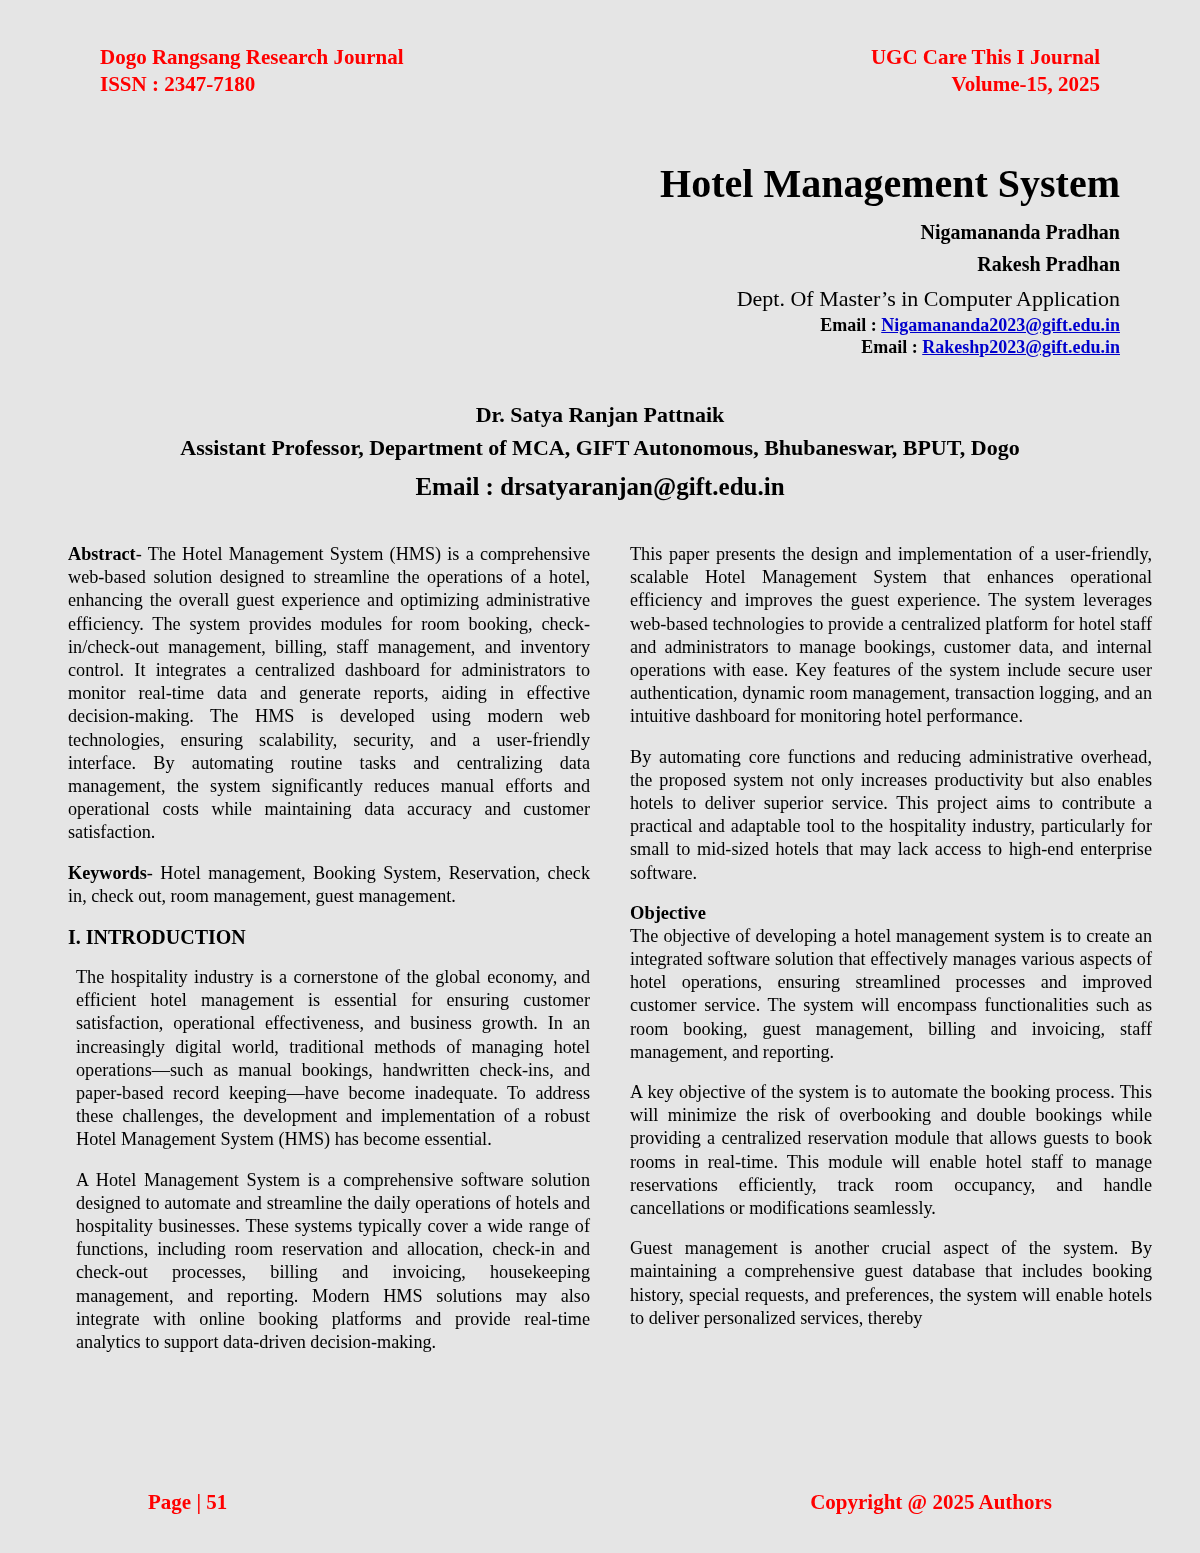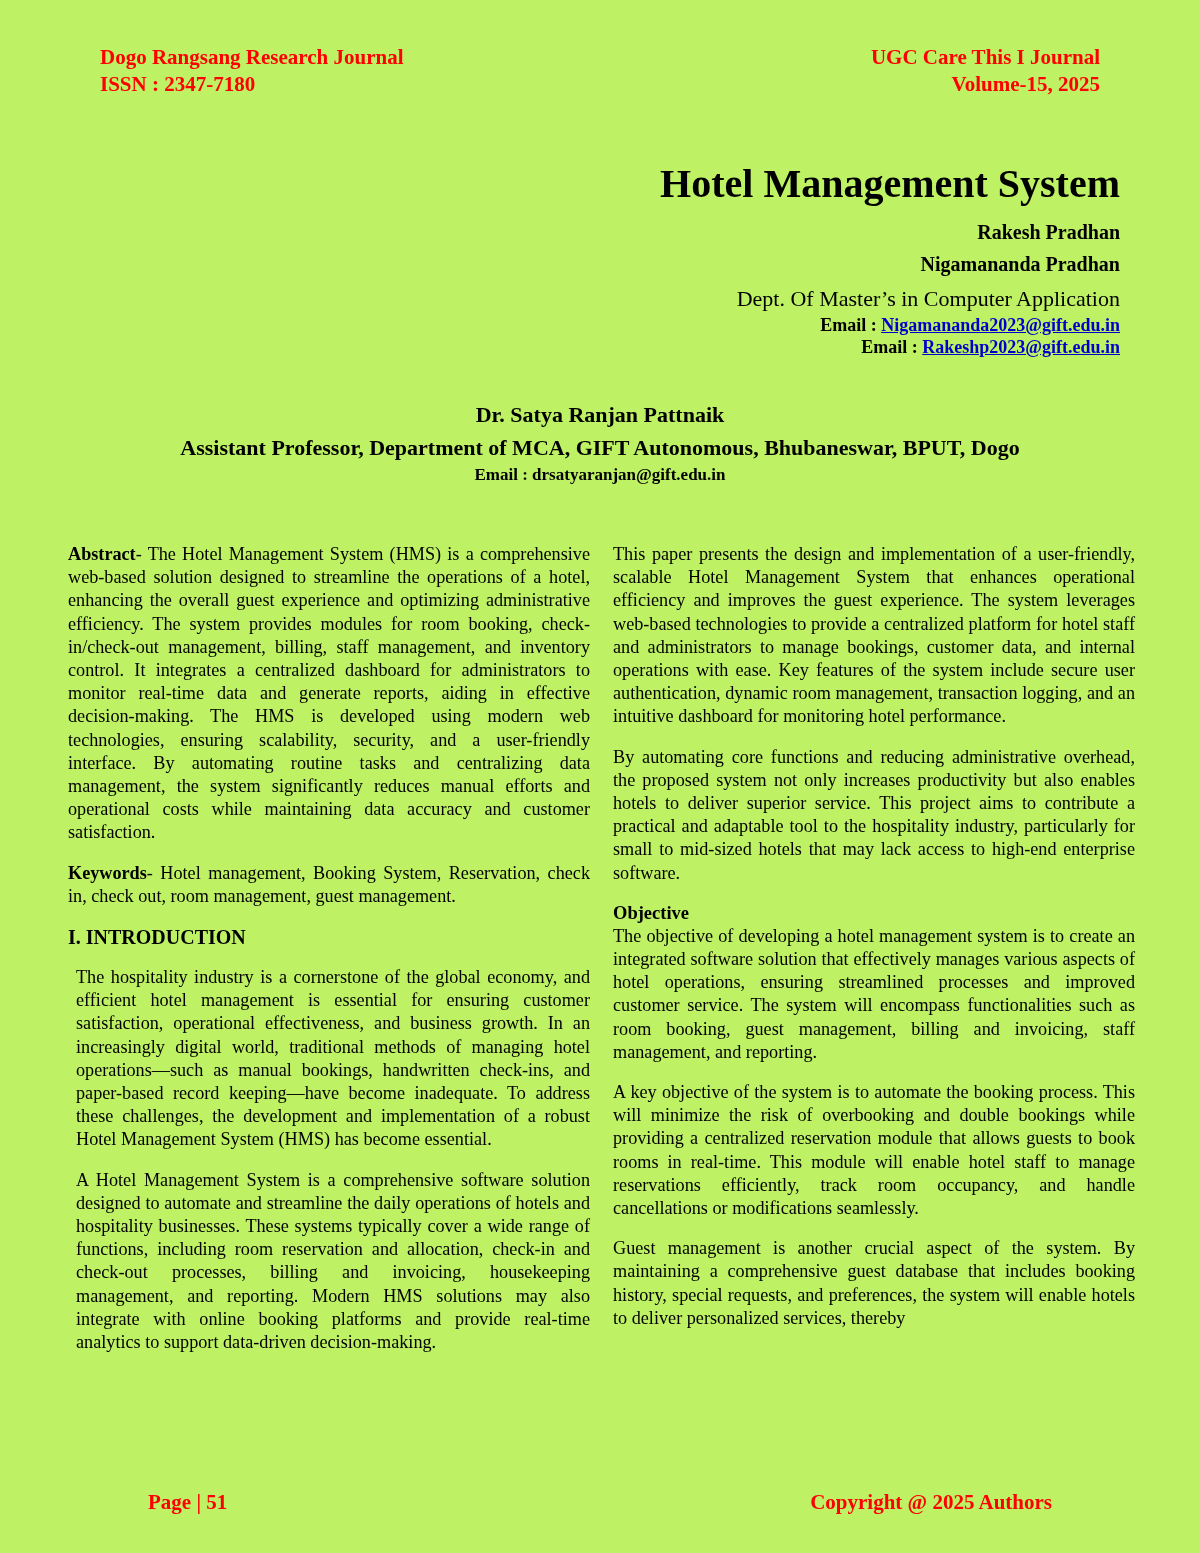--- a/index.html
+++ b/index.html
@@ -10,21 +10,21 @@
   }
   body {
     font-family: "Liberation Serif", "DejaVu Serif", serif;
     color: #000000;
   }
   .page {
     position: relative;
     width: 1200px;
     height: 1553px;
     margin: 0 auto;
-    background: #bef264;
+    background: #e5e5e5;
     overflow: hidden;
     box-sizing: border-box;
   }
 
   
   .journal-header {
     position: absolute;
     top: 44px;
     left: 100px;
     right: 100px;
@@ -96,34 +96,34 @@
     margin: 0;
   }
   .author2-affil {
     font-size: 22px;
     font-weight: bold;
     line-height: 30px;
     margin: 3px 0 0 0;
     white-space: nowrap;
   }
   .author2-email {
-    font-size: 17px;
+    font-size: 25px;
     font-weight: bold;
     line-height: 24px;
-    margin: 0;
+    margin: 12px;
   }
 
   
   .body-cols {
     position: absolute;
     top: 543px;
     left: 68px;
     width: 1070px;
     display: flex;
-    gap: 23px;
+    gap: 40px;
   }
   .col {
     width: 522px;
     flex: 0 0 522px;
   }
   .col p {
     margin: 0 0 17px 0;
     font-size: 18.2px;
     line-height: 23.2px;
     text-align: justify;
@@ -180,22 +180,22 @@
       <span class="right">UGC Care This I Journal</span>
     </div>
     <div class="hdr-row">
       <span class="left">ISSN : 2347-7180</span>
       <span class="right">Volume-15, 2025</span>
     </div>
   </div>
 
   <div class="title-block">
     <h1 class="paper-title">Hotel Management System</h1>
+    <p class="author-name">Nigamananda Pradhan</p>
     <p class="author-name">Rakesh Pradhan</p>
-    <p class="author-name">Nigamananda Pradhan</p>
     <p class="dept-line">Dept. Of Master’s in Computer Application</p>
     <p class="email-line">
       <span>Email : </span><a class="email-link" href="#">Nigamananda2023@gift.edu.in</a>
     </p>
     <p class="email-line">
       <span>Email : </span><a class="email-link" href="#">Rakeshp2023@gift.edu.in</a>
     </p>
   </div>
 
   <div class="author2-block">

